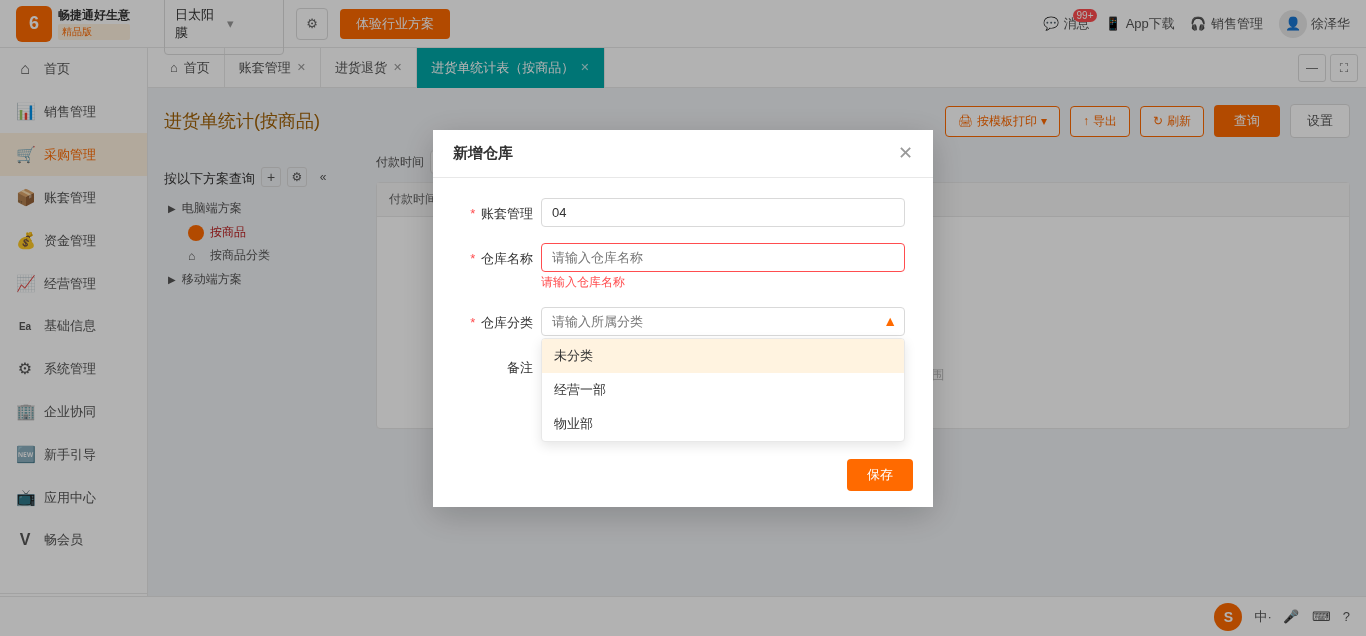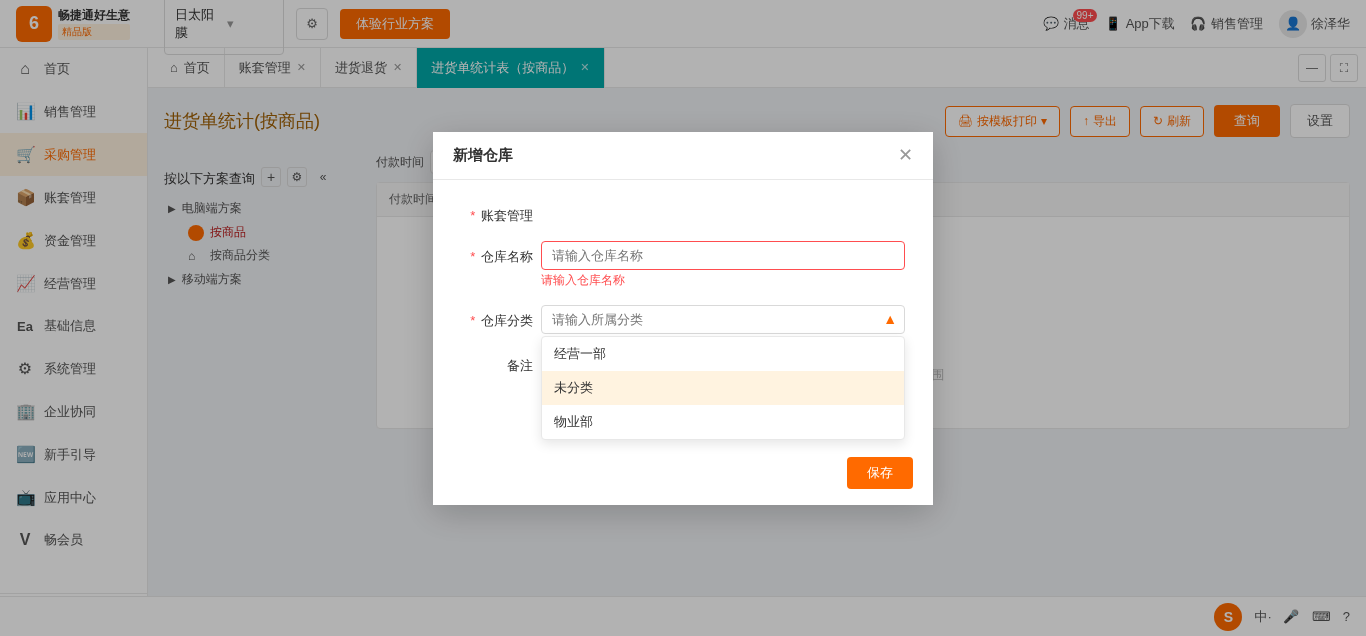--- a/index.html
+++ b/index.html
@@ -551,21 +551,21 @@
     </div>
     <div class="sidebar-item">
       <span class="icon">💰</span>
       <span>资金管理</span>
     </div>
     <div class="sidebar-item">
       <span class="icon">📈</span>
       <span>经营管理</span>
     </div>
     <div class="sidebar-item">
-      <span class="icon" style="font-style:normal;font-size:13px;font-weight:bold;">Ea</span>
+      <span class="icon" style="font-style:normal;font-size:10px;font-weight:bold;">Ea</span>
       <span>基础信息</span>
     </div>
     <div class="sidebar-item">
       <span class="icon">⚙</span>
       <span>系统管理</span>
     </div>
     <div class="sidebar-item">
       <span class="icon">🏢</span>
       <span>企业协同</span>
     </div>
@@ -715,20 +715,23 @@
       <span class="modal-title">新增仓库</span>
       <span class="modal-close">✕</span>
     </div>
     <div class="modal-body">
 
       <div class="form-row">
         <div class="form-label">
           <span class="required-star">*</span>
           <span>账套管理</span>
         </div>
+        <div class="form-control-wrap">
+          <input class="form-input" type="text" value="04" style="">
+        </div>
       </div>
 
       <div class="form-row">
         <div class="form-label">
           <span class="required-star">*</span>
           <span>仓库名称</span>
         </div>
         <div class="form-control-wrap">
           <input class="form-input error" type="text" placeholder="请输入仓库名称" style="">
           <div class="error-msg">请输入仓库名称</div>
@@ -738,22 +741,22 @@
       <div class="form-row">
         <div class="form-label">
           <span class="required-star">*</span>
           <span>仓库分类</span>
         </div>
         <div class="form-control-wrap" style="position:relative;">
           <input class="form-input-with-icon" type="text" placeholder="请输入所属分类" style="">
           <span class="input-icon-right orange">▲</span>
           
           <div class="dropdown-list">
+            <div class="dropdown-item highlighted">未分类</div>
             <div class="dropdown-item">经营一部</div>
-            <div class="dropdown-item highlighted">未分类</div>
             <div class="dropdown-item">物业部</div>
           </div>
         </div>
       </div>
 
       <div class="form-row">
         <div class="form-label">
           <span>备注</span>
         </div>
         <div class="form-control-wrap">

